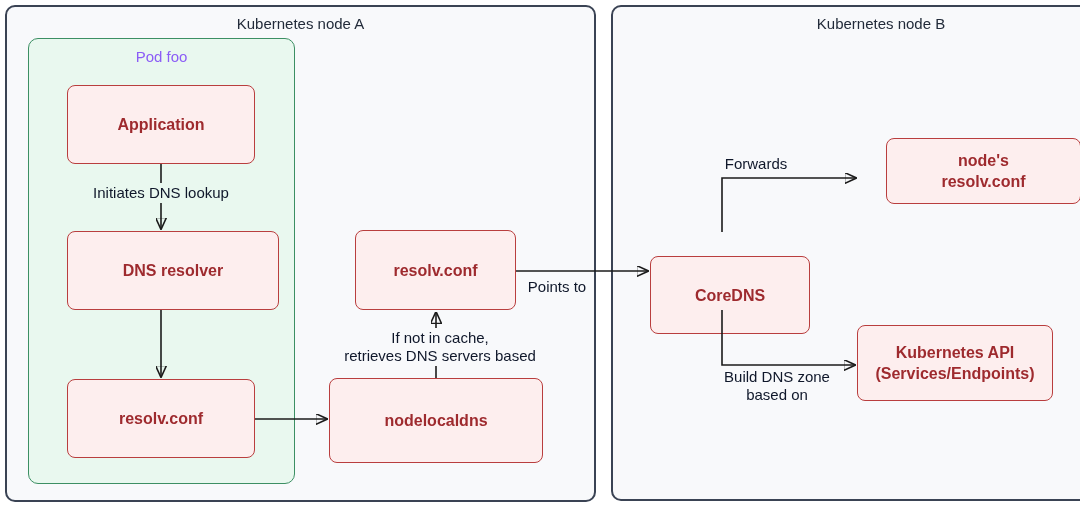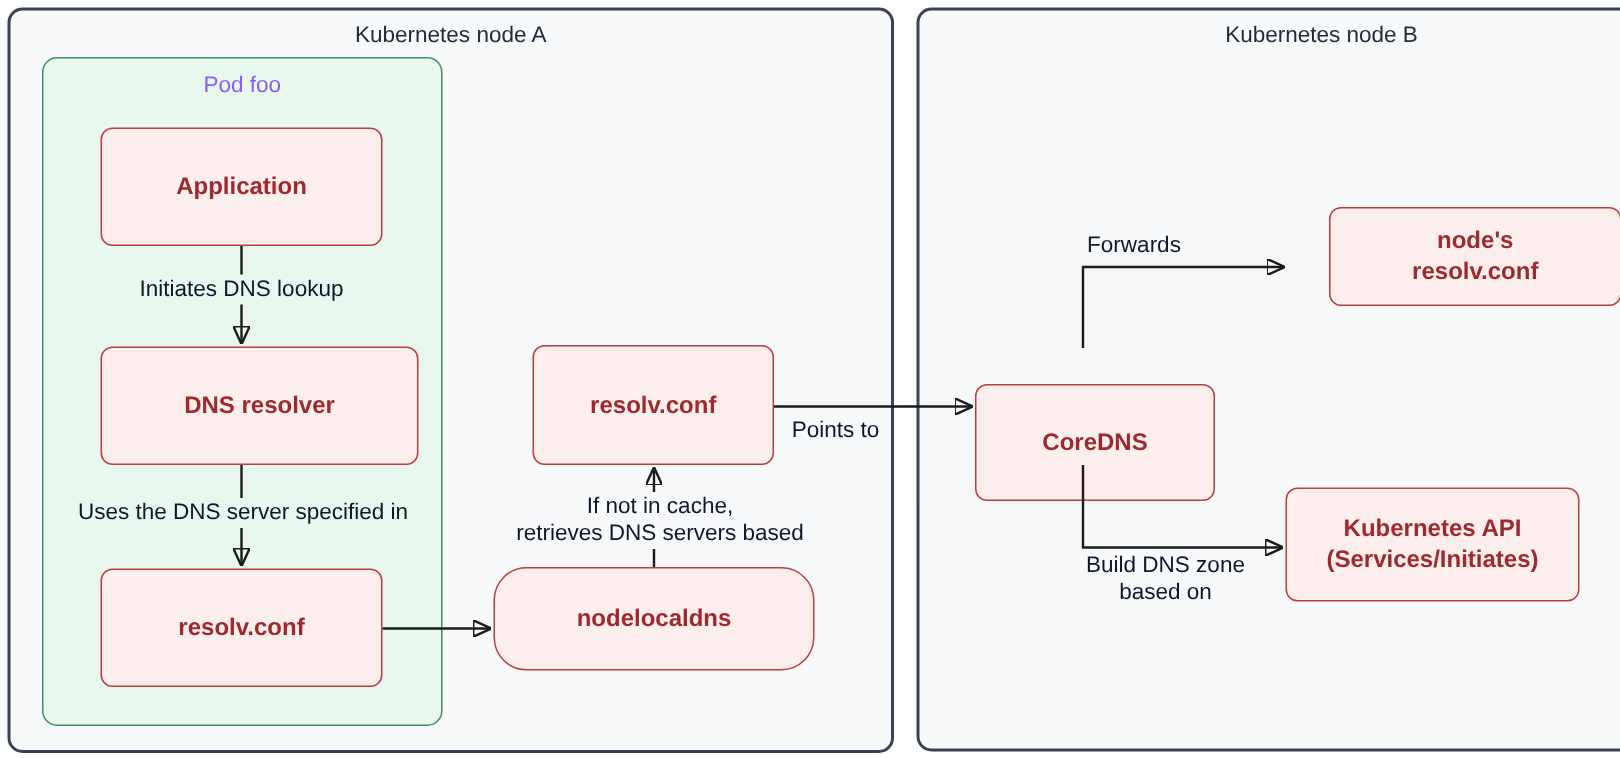--- a/index.html
+++ b/index.html
@@ -106,60 +106,59 @@
   </div>
 
   <div class="box" style="left:67px; top:231px; width:212px; height:79px;">
     <span>DNS resolver</span>
   </div>
 
   <div class="box" style="left:67px; top:379px; width:188px; height:79px;">
     <span>resolv.conf</span>
   </div>
 
-  <div class="box" style="left:329px; top:378px; width:214px; height:69px;border-radius:22px;">
+  <div class="box" style="left:329px; top:378px; width:214px; height:85px;">
     <span>nodelocaldns</span>
   </div>
 
   <div class="box" style="left:355px; top:230px; width:161px; height:80px;">
     <span>resolv.conf</span>
   </div>
 
   <div class="box" style="left:650px; top:232px; width:160px; height:78px;margin-top:24px;">
     <span>CoreDNS</span>
   </div>
 
   <div class="box" style="left:858px; top:138px; width:195px; height:66px;margin-left:28px;">
     <span>node's</span>
     <span>resolv.conf</span>
   </div>
 
   <div class="box" style="left:857px; top:325px; width:196px; height:76px;">
     <span>Kubernetes API</span>
-    <span>(Services/Initiates)</span>
+    <span>(Services/Endpoints)</span>
   </div>
 
   <svg class="arrows" viewBox="0 0 1080 505">
     <defs>
       <marker id="arrowhead" markerUnits="userSpaceOnUse" markerWidth="12" markerHeight="11" refX="10.5" refY="5.5" orient="auto">
         <path d="M0,0 L12,5.5 L0,11 Z" fill="#1b1b1b" stroke="none"></path>
       </marker>
     </defs>
     <path d="M161 164 L161 228" marker-end="url(#arrowhead)"></path>
     <path d="M161 310 L161 376" marker-end="url(#arrowhead)"></path>
     <path d="M255 419 L326 419" marker-end="url(#arrowhead)"></path>
     <path d="M436 378 L436 313" marker-end="url(#arrowhead)"></path>
     <path d="M516 271 L647 271" marker-end="url(#arrowhead)"></path>
     <path d="M722 232 L722 178 L855 178" marker-end="url(#arrowhead)"></path>
     <path d="M722 310 L722 365 L854 365" marker-end="url(#arrowhead)"></path>
   </svg>
 
   <div class="edge-label bg-pod" style="left:161px; top:193px;">Initiates DNS lookup</div>
 
-  <div class="edge-label bg-pod" style="left:162px; top:342px;">Uses the DNS server specified in</div>
 
   <div class="edge-label bg-node" style="left:440px; top:347px;">
     <div>If not in cache,</div>
     <div>retrieves DNS servers based</div>
   </div>
 
   <div class="edge-label" style="left:557px; top:287px;">Points to</div>
 
   <div class="edge-label" style="left:756px; top:164px;">Forwards</div>
 

